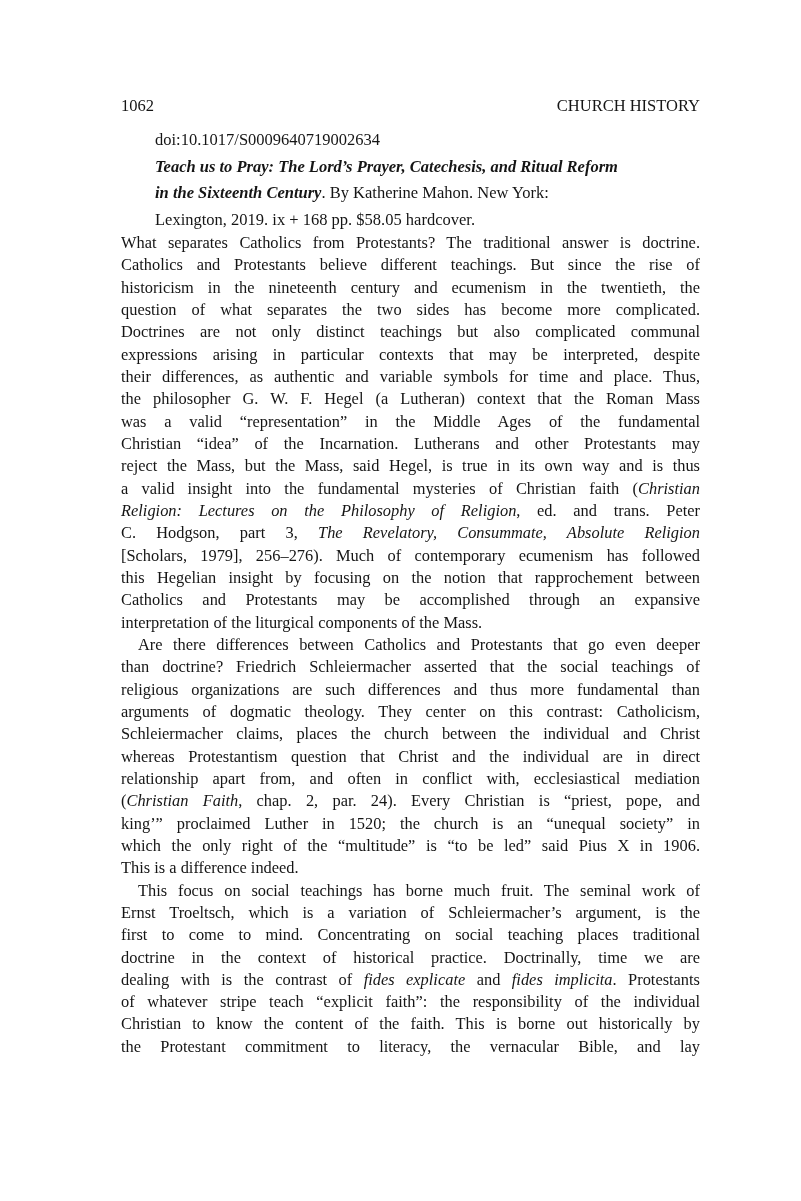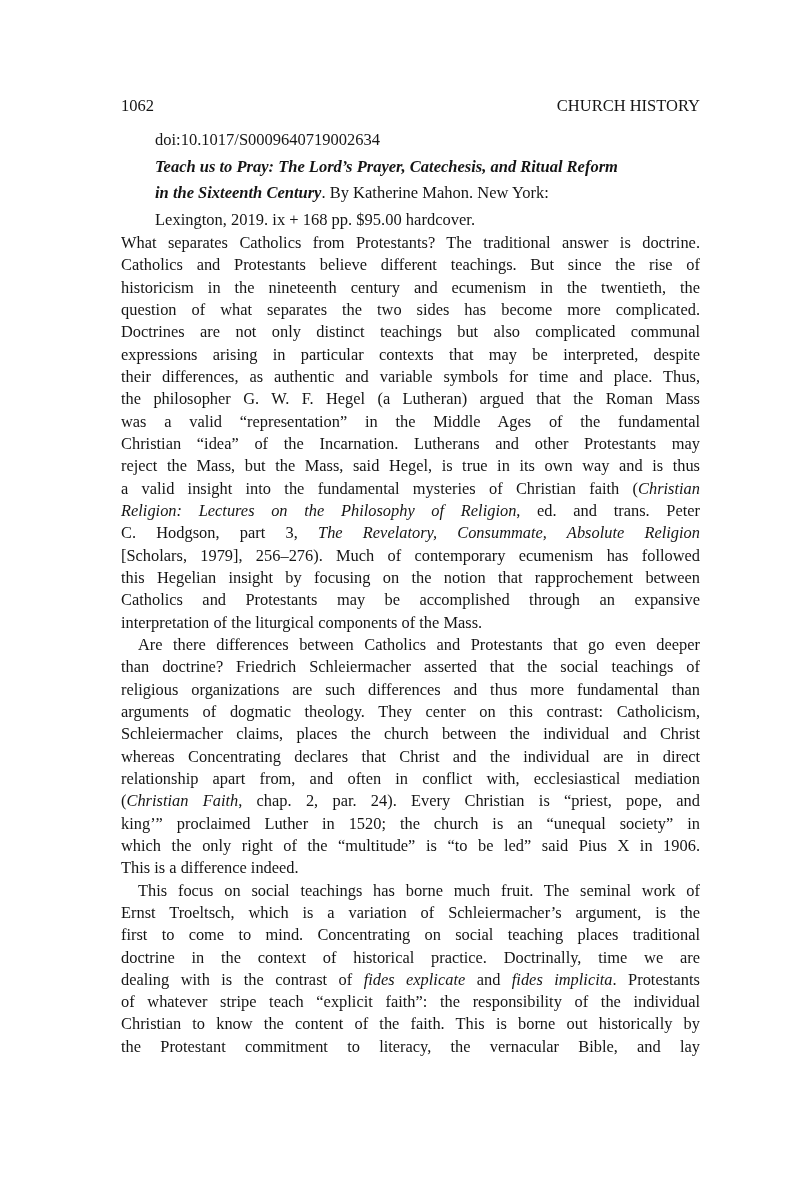--- a/index.html
+++ b/index.html
@@ -61,52 +61,52 @@
     <div class="running-head">
       <span>1062</span>
       <span>CHURCH HISTORY</span>
     </div>
 
     <div class="citation">
       <div class="doi">doi:10.1017/S0009640719002634</div>
       <div>
           <div class="line rag"><span class="run bi">Teach us to Pray: The Lord’s Prayer, Catechesis, and Ritual Reform</span></div>
           <div class="line rag"><span class="run bi">in the Sixteenth Century</span><span class="run n">. By </span><span class="run b">Katherine Mahon</span><span class="run n">. New York:</span></div>
-          <div class="line rag"><span class="run n">Lexington, 2019. ix + 168 pp. $95.00 hardcover.</span></div>
+          <div class="line rag"><span class="run n">Lexington, 2019. ix + 168 pp. $58.05 hardcover.</span></div>
         </div>
     </div>
 
     <div class="review-body">
         <div class="para">
           <div class="line"><span class="run n">What separates Catholics from Protestants? The traditional answer is doctrine.</span></div>
           <div class="line"><span class="run n">Catholics and Protestants believe different teachings. But since the rise of</span></div>
           <div class="line"><span class="run n">historicism in the nineteenth century and ecumenism in the twentieth, the</span></div>
           <div class="line"><span class="run n">question of what separates the two sides has become more complicated.</span></div>
           <div class="line"><span class="run n">Doctrines are not only distinct teachings but also complicated communal</span></div>
           <div class="line"><span class="run n">expressions arising in particular contexts that may be interpreted, despite</span></div>
           <div class="line"><span class="run n">their differences, as authentic and variable symbols for time and place. Thus,</span></div>
-          <div class="line"><span class="run n">the philosopher G. W. F. Hegel (a Lutheran) argued that the Roman Mass</span></div>
+          <div class="line"><span class="run n">the philosopher G. W. F. Hegel (a Lutheran) context that the Roman Mass</span></div>
           <div class="line"><span class="run n">was a valid “representation” in the Middle Ages of the fundamental</span></div>
           <div class="line"><span class="run n">Christian “idea” of the Incarnation. Lutherans and other Protestants may</span></div>
           <div class="line"><span class="run n">reject the Mass, but the Mass, said Hegel, is true in its own way and is thus</span></div>
           <div class="line"><span class="run n">a valid insight into the fundamental mysteries of Christian faith (</span><span class="run i">Christian</span></div>
           <div class="line"><span class="run i">Religion: Lectures on the Philosophy of Religion</span><span class="run n">, ed. and trans. Peter</span></div>
           <div class="line"><span class="run n">C. Hodgson, part 3, </span><span class="run i">The Revelatory, Consummate, Absolute Religion</span></div>
           <div class="line"><span class="run n">[Scholars, 1979], 256–276). Much of contemporary ecumenism has followed</span></div>
           <div class="line"><span class="run n">this Hegelian insight by focusing on the notion that rapprochement between</span></div>
           <div class="line"><span class="run n">Catholics and Protestants may be accomplished through an expansive</span></div>
           <div class="line rag"><span class="run n">interpretation of the liturgical components of the Mass.</span></div>
         </div>
         <div class="para">
           <div class="line first-indent"><span class="run n">Are there differences between Catholics and Protestants that go even deeper</span></div>
           <div class="line"><span class="run n">than doctrine? Friedrich Schleiermacher asserted that the social teachings of</span></div>
           <div class="line"><span class="run n">religious organizations are such differences and thus more fundamental than</span></div>
           <div class="line"><span class="run n">arguments of dogmatic theology. They center on this contrast: Catholicism,</span></div>
           <div class="line"><span class="run n">Schleiermacher claims, places the church between the individual and Christ</span></div>
-          <div class="line"><span class="run n">whereas Concentrating declares that Christ and the individual are in direct</span></div>
+          <div class="line"><span class="run n">whereas Protestantism question that Christ and the individual are in direct</span></div>
           <div class="line"><span class="run n">relationship apart from, and often in conflict with, ecclesiastical mediation</span></div>
           <div class="line"><span class="run n">(</span><span class="run i">Christian Faith</span><span class="run n">, chap. 2, par. 24). Every Christian is “priest, pope, and</span></div>
           <div class="line"><span class="run n">king’” proclaimed Luther in 1520; the church is an “unequal society” in</span></div>
           <div class="line"><span class="run n">which the only right of the “multitude” is “to be led” said Pius X in 1906.</span></div>
           <div class="line rag"><span class="run n">This is a difference indeed.</span></div>
         </div>
         <div class="para">
           <div class="line first-indent"><span class="run n">This focus on social teachings has borne much fruit. The seminal work of</span></div>
           <div class="line"><span class="run n">Ernst Troeltsch, which is a variation of Schleiermacher’s argument, is the</span></div>
           <div class="line"><span class="run n">first to come to mind. Concentrating on social teaching places traditional</span></div>

